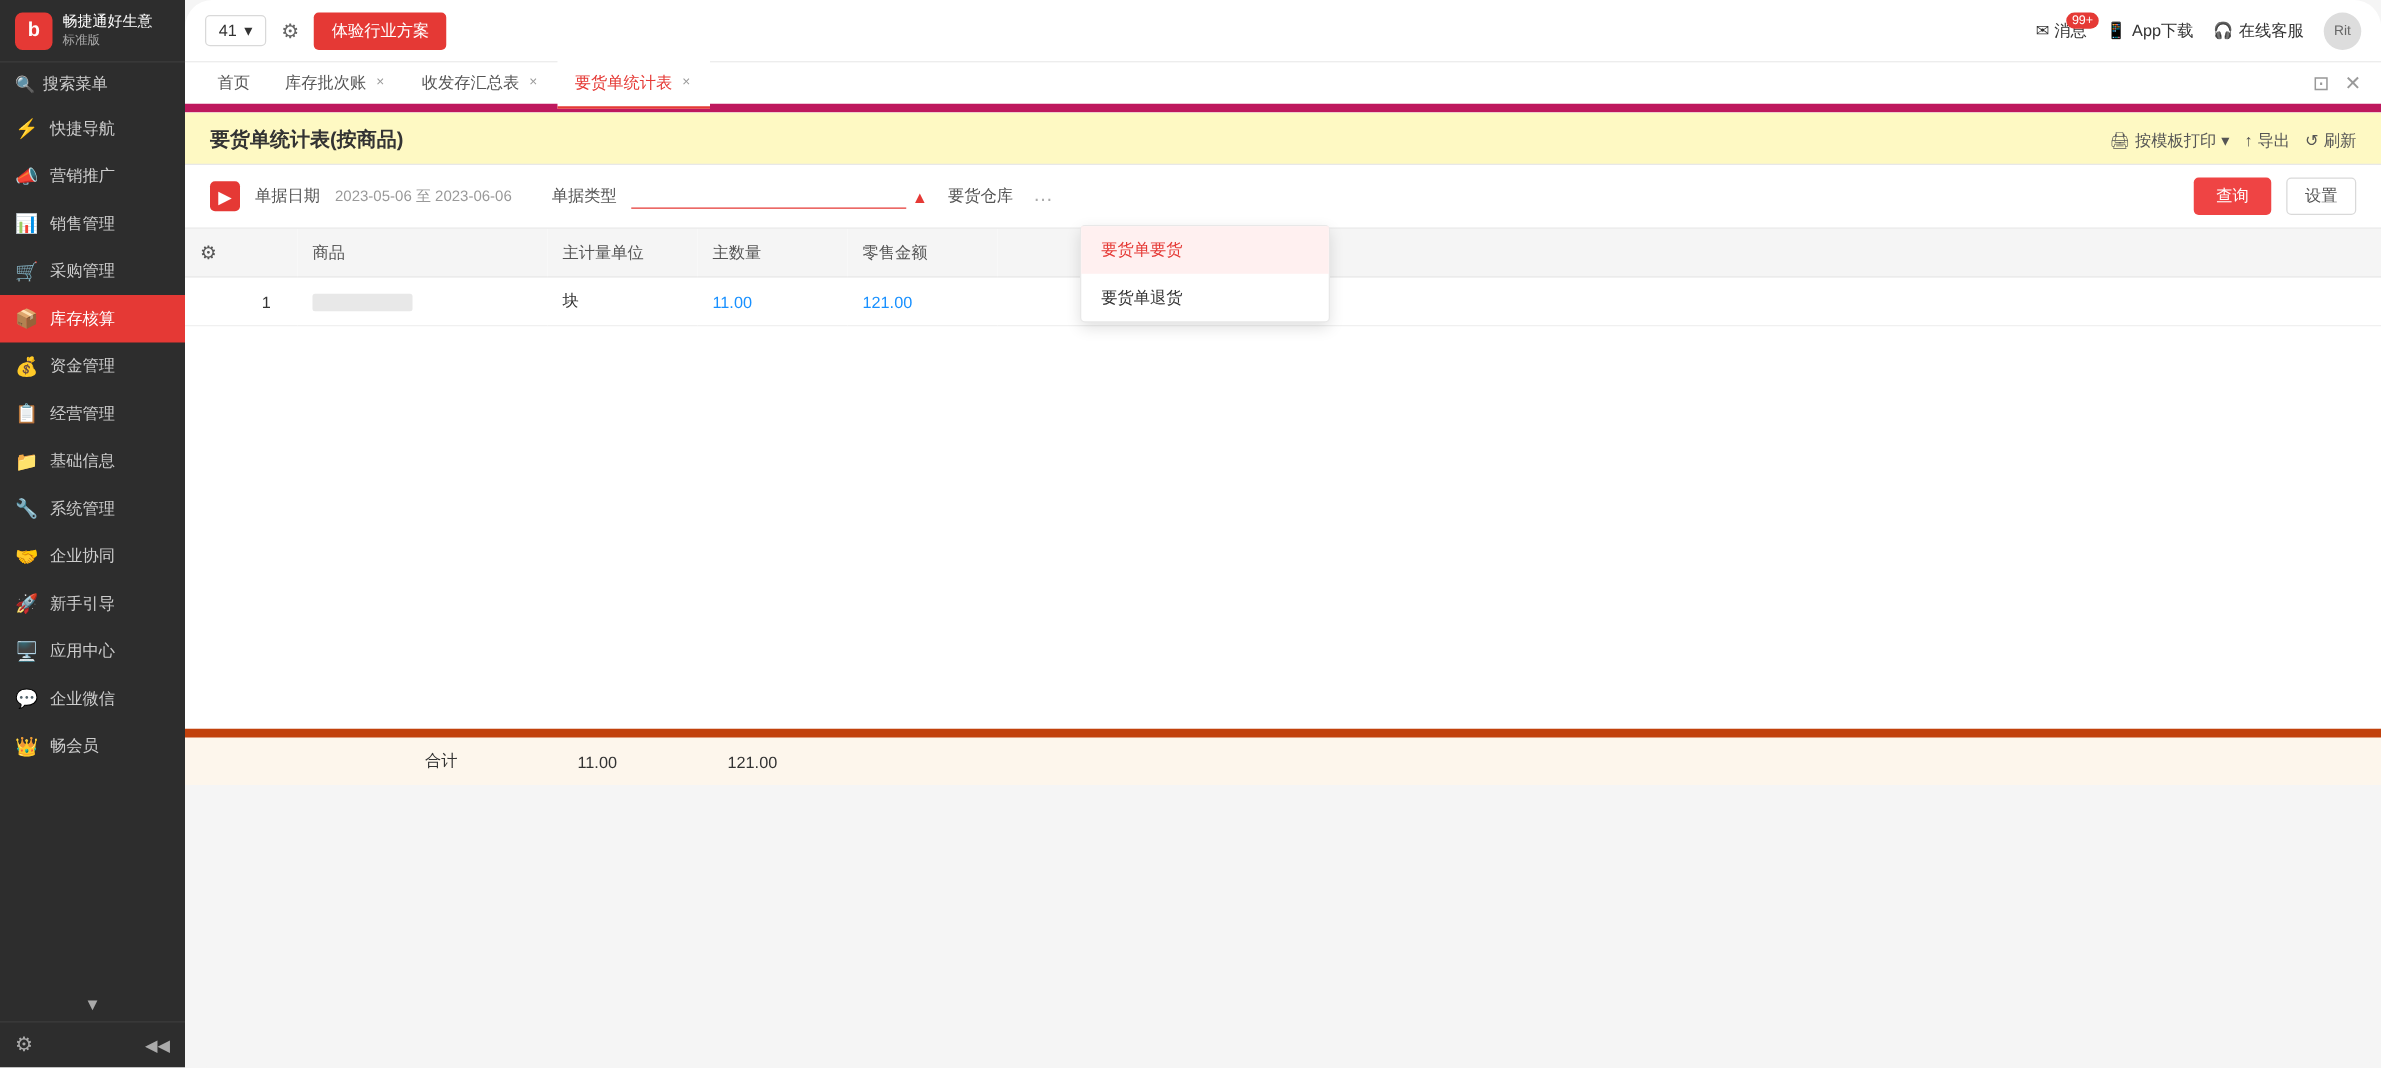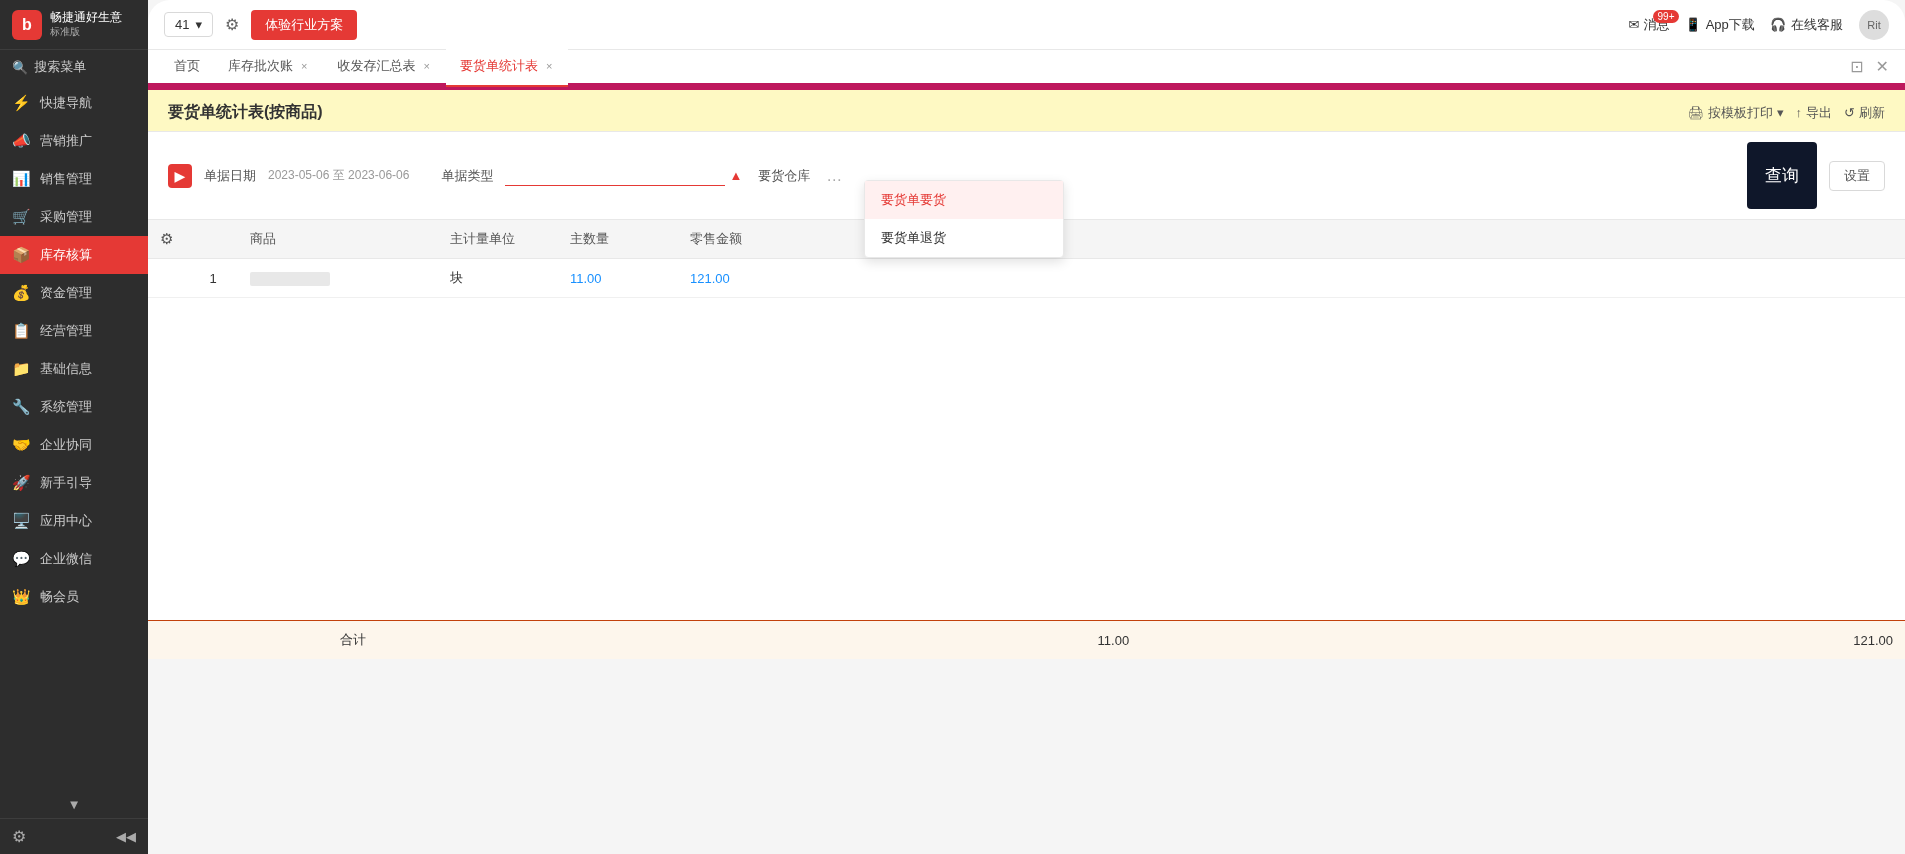--- a/index.html
+++ b/index.html
@@ -343,27 +343,27 @@
       flex-shrink: 0;
     }
     .filter-more-btn {
       color: #aaa;
       cursor: pointer;
       font-size: 16px;
       margin-left: 4px;
     }
 
     .query-btn {
-      background: #0f172a;
+      background: #ef4444;
       color: white;
       border: none;
       border-radius: 4px;
-      padding: 22px 18px;
-      cursor: pointer;
-      font-size: 17px;
+      padding: 6px 18px;
+      cursor: pointer;
+      font-size: 13px;
       margin-left: auto;
     }
     .settings-btn {
       border: 1px solid #d9d9d9;
       background: white;
       border-radius: 4px;
       padding: 5px 14px;
       cursor: pointer;
       font-size: 13px;
       color: #555;
@@ -418,25 +418,24 @@
       background: #e8e8e8;
       border-radius: 2px;
       width: 80px;
       height: 14px;
       vertical-align: middle;
     }
 
     
     .table-footer {
       background: #fdf6ec;
-      border-top: 1px solid #c2410c;
+      border-top: 7px solid #c2410c;
       display: flex;
       align-items: center;
       padding: 10px 12px;
-      justify-content: space-between;
     }
     .footer-label {
       color: #333;
       font-size: 13px;
       padding-left: 180px;
     }
     .footer-val1 {
       margin-left: 96px;
       color: #333;
       font-size: 13px;

